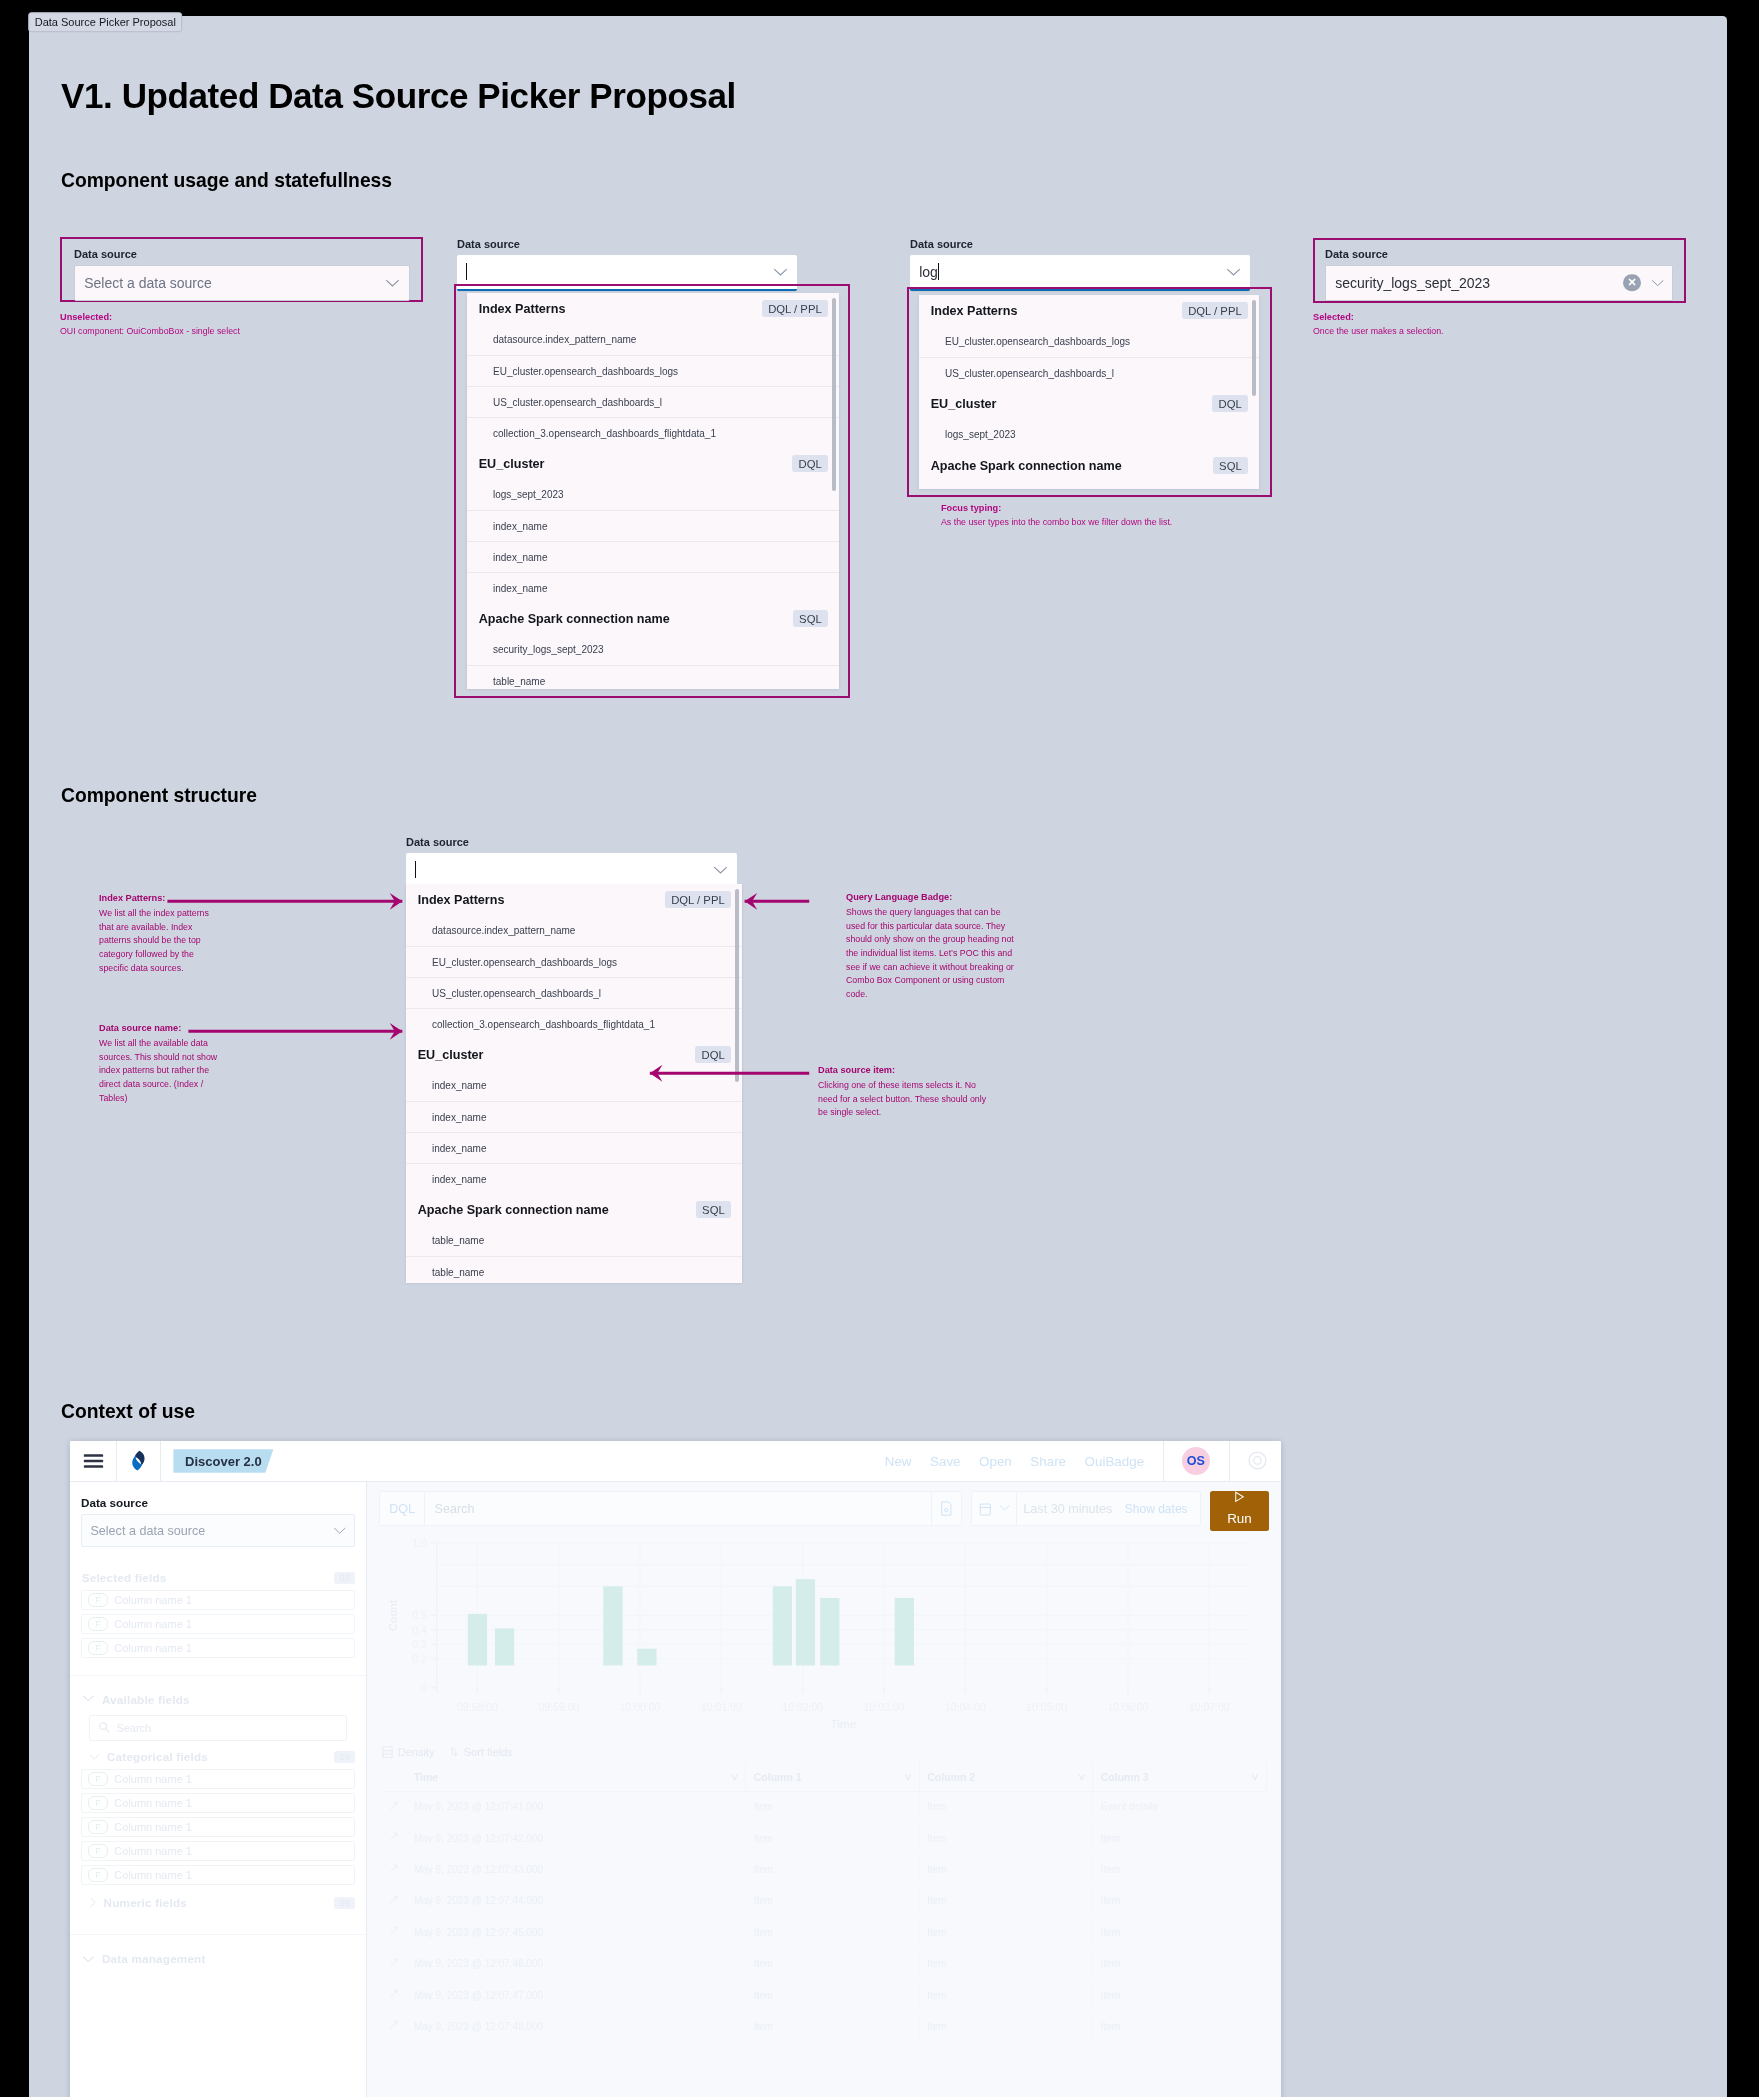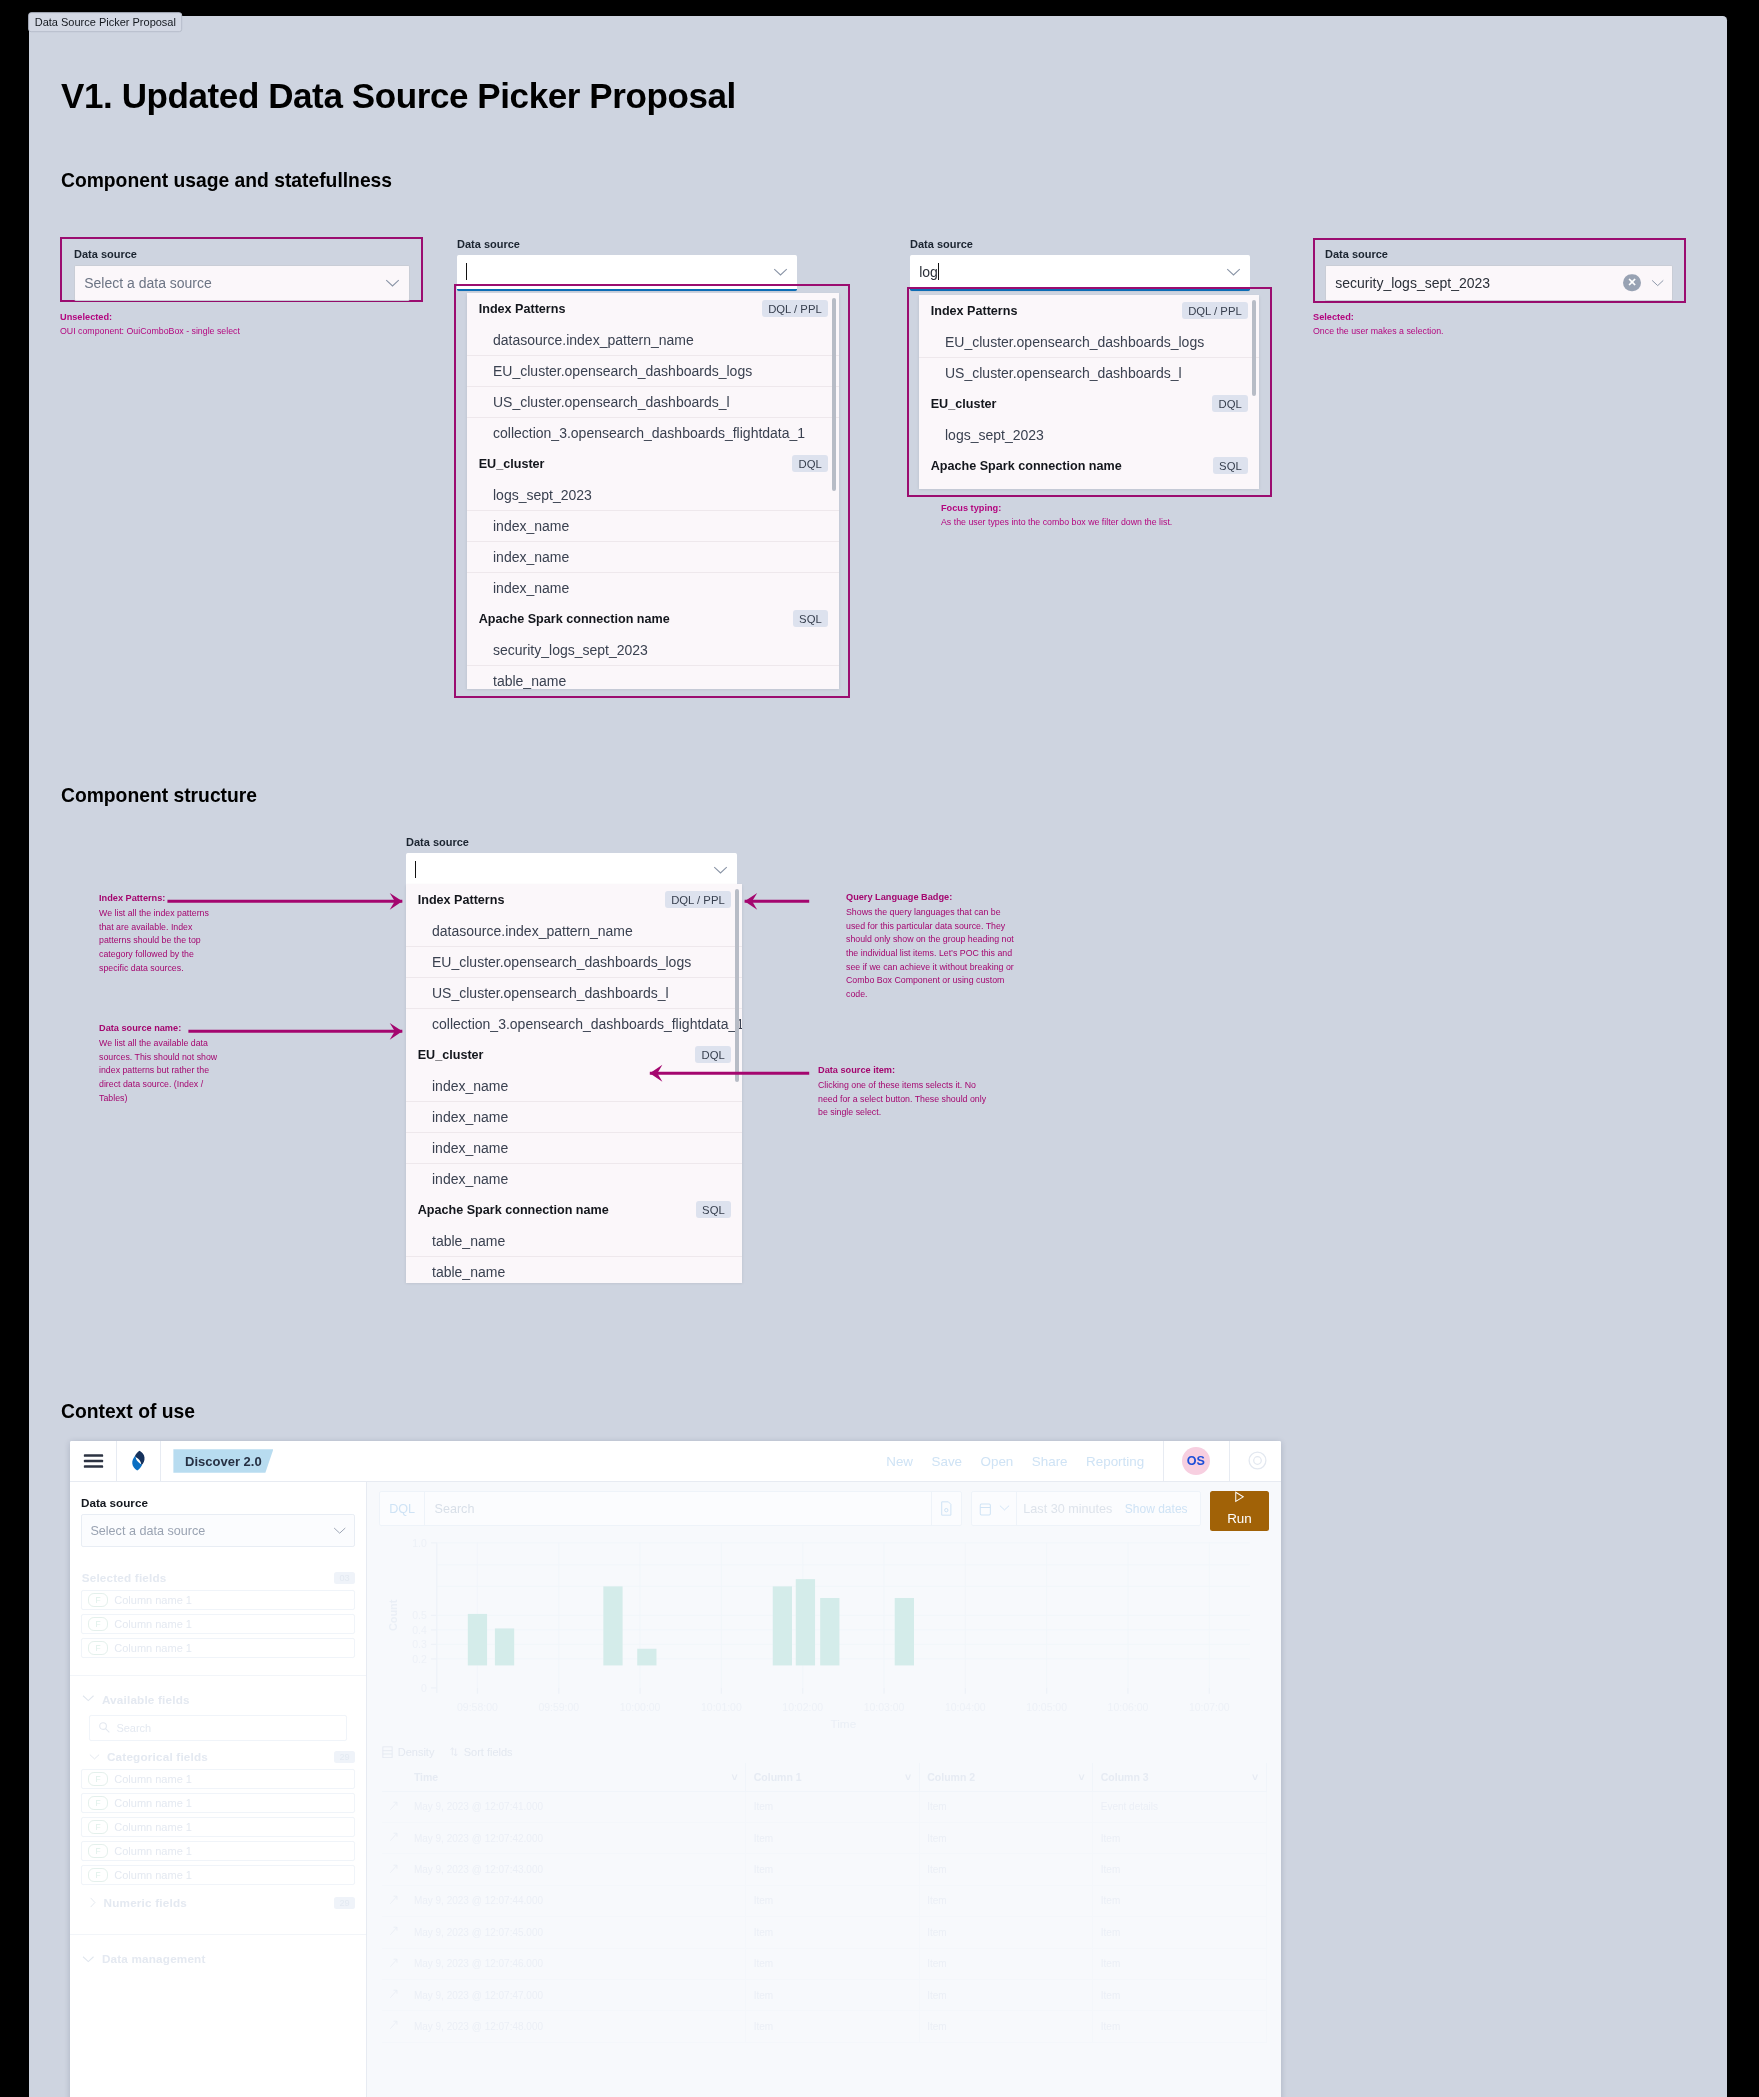--- a/index.html
+++ b/index.html
@@ -30,21 +30,21 @@
     width:17.6px;height:17.6px;border-radius:50%;background:#98a2b3;color:#fff;font-size:11px;
     display:flex;align-items:center;justify-content:center;font-weight:600;}
   .caretwrap-narrow{right:7.6px;}
   .cursor{display:inline-block;width:1.3px;height:17.6px;background:#111;}
 
   
   .listpanel{background:#fbf7fa;box-shadow:0 1.3px 2.9px rgba(0,0,0,.10);position:relative;overflow:hidden;}
   .grouphdr{display:flex;align-items:center;justify-content:space-between;padding:0 11px 0 11.7px;height:31px;}
   .grouphdr .gname{font-size:12.6px;font-weight:700;color:#13161c;}
   .badge{background:#dde2ee;color:#38404f;border-radius:2.9px;padding:2.9px 6.3px;font-size:11.3px;white-space:nowrap;}
-  .opt{height:31px;display:flex;align-items:center;padding-left:26px;font-size:14px;color:#3a4150;
+  .opt{height:31px;display:flex;align-items:center;padding-left:26px;font-size:10px;color:#3a4150;
        border-top:0.4px solid #eee8ec;box-sizing:border-box;}
   .opt.first{border-top:none;}
   .scrollbar{position:absolute;right:2.9px;top:5px;width:4.6px;border-radius:2.5px;background:#b7bcc6;}
 
   .callout-h{font-size:9.2px;font-weight:700;color:#b3067f;margin:0 0 3.4px 0;}
   .callout-p{font-size:8.8px;color:#b3067f;margin:0;line-height:1.45;}
   .callout-ul{margin:0;padding-left:11.7px;}
   .callout-ul li{font-size:8.8px;color:#b3067f;line-height:1.55;}
   .callout-ul ul{margin:0;padding-left:12.6px;}
 
@@ -294,21 +294,21 @@
         </svg>
       </div>
       <div class="vdiv"></div>
       <div style="margin-left:12.6px;background:#b8dcf0;padding:4.2px 11.7px;font-size:13px;color:#263043;font-weight:600;
                   clip-path:polygon(0 0,100% 0,92% 100%,0 100%);">Discover 2.0</div>
       <div class="navright">
         <span class="navlink">New</span>
         <span class="navlink">Save</span>
         <span class="navlink">Open</span>
         <span class="navlink">Share</span>
-        <span class="navlink">Reporting</span>
+        <span class="navlink">OuiBadge</span>
         <div class="vdiv"></div>
         <span class="avatar">OS</span>
         <div class="vdiv"></div>
         <span>
           <svg width="21" height="21" viewBox="0 0 50 50">
               <circle cx="25" cy="25" r="20" fill="none" stroke="#e3e8f0" stroke-width="3"></circle>
               <circle cx="25" cy="25" r="9" fill="none" stroke="#e3e8f0" stroke-width="3"></circle>
             </svg>
         </span>
       </div>

